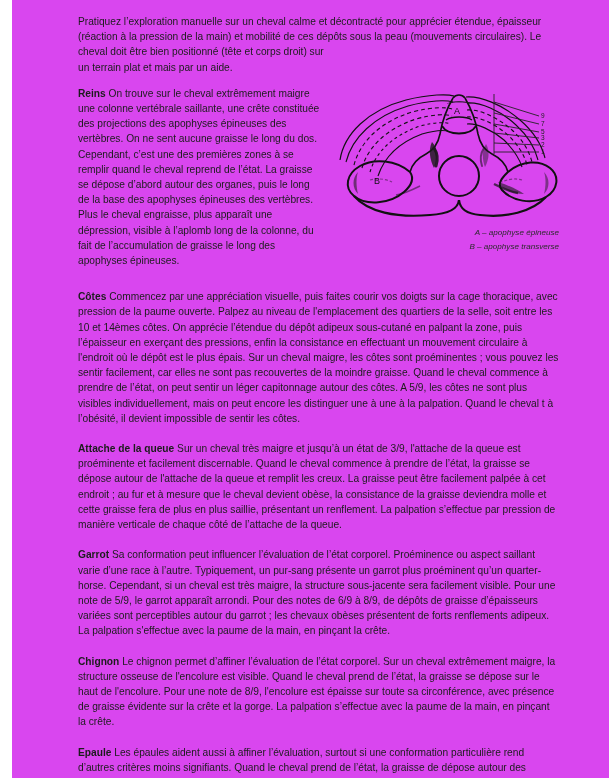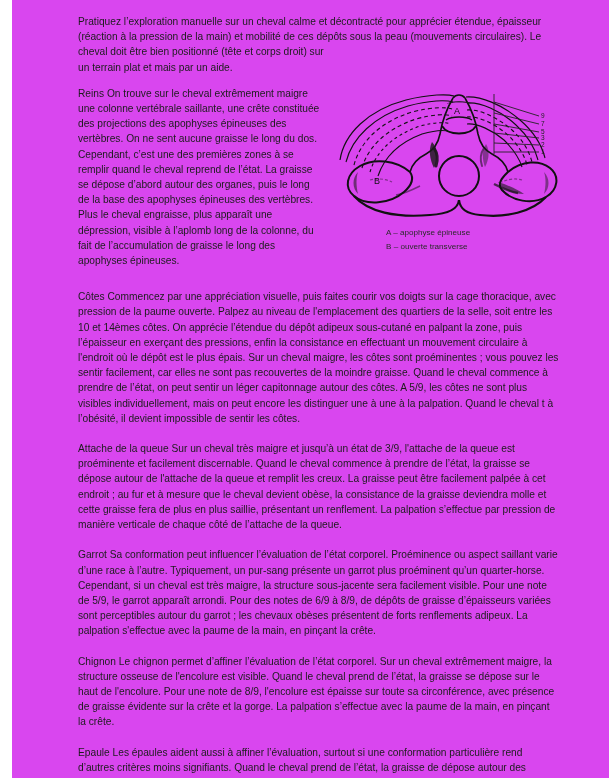--- a/index.html
+++ b/index.html
@@ -25,21 +25,21 @@
     margin-left: 12px;
   }
   p.para {
     margin: 0 0 11px 0;
     font-size: 10.2px;
     line-height: 15.2px;
     text-align: left;
     color: #1c1c1c;
   }
   p.para .lead {
-    font-weight: normal;
+    font-weight: bold;
   }
   .para-intro {
     margin-bottom: 16px;
   }
   
   .reins-wrap {
     position: relative;
   }
   .figure {
     float: right;
@@ -48,22 +48,24 @@
   }
   .figure svg {
     display: block;
     width: 225px;
     height: 130px;
   }
   .figure-legend {
     margin-top: 8px;
     padding-left: 52px;
     font-size: 8.1px;
+    font-style: italic;
     line-height: 14px;
     color: #2a2a2a;
+    text-align: right;
   }
   .figure-legend div {
     white-space: nowrap;
   }
   .para-reins {
     margin-bottom: 0;
   }
   .clearfix::after {
     content: "";
     display: block;
@@ -154,21 +156,21 @@
           <text x="207" y="59">2</text>
           <text x="207" y="66">1</text>
         </g>
 
         <text x="120" y="26" font-family="Liberation Sans, sans-serif" font-size="9" fill="#111">A</text>
         <text x="40" y="96" font-family="Liberation Sans, sans-serif" font-size="9" fill="#111">B</text>
       </svg>
 
       <div class="figure-legend">
         <div>A – apophyse épineuse</div>
-        <div>B – ouverte transverse</div>
+        <div>B – apophyse transverse</div>
       </div>
     </div>
 
     <p class="para para-reins"><span class="lead">Reins</span> <span>On trouve sur le cheval extrêmement maigre une colonne vertébrale saillante, une crête constituée des projections des apophyses épineuses des vertèbres. On ne sent aucune graisse le long du dos. Cependant, c’est une des premières zones à se remplir quand le cheval reprend de l’état. La graisse se dépose d’abord autour des organes, puis le long de la base des apophyses épineuses des vertèbres. Plus le cheval engraisse, plus apparaît une dépression, visible à l’aplomb long de la colonne, du fait de l’accumulation de graisse le long des apophyses épineuses.</span></p>
 
   </div>
 
   <div class="gap-after-reins"></div>
 
   <p class="para"><span class="lead">Côtes</span> <span>Commencez par une appréciation visuelle, puis faites courir vos doigts sur la cage thoracique, avec pression de la paume ouverte. Palpez au niveau de l'emplacement des quartiers de la selle, soit entre les 10 et 14èmes côtes. On apprécie l’étendue du dépôt adipeux sous-cutané en palpant la zone, puis l’épaisseur en exerçant des pressions, enfin la consistance en effectuant un mouvement circulaire à l'endroit où le dépôt est le plus épais. Sur un cheval maigre, les côtes sont proéminentes ; vous pouvez les sentir facilement, car elles ne sont pas recouvertes de la moindre graisse. Quand le cheval commence à prendre de l’état, on peut sentir un léger capitonnage autour des côtes. A 5/9, les côtes ne sont plus visibles individuellement, mais on peut encore les distinguer une à une à la palpation. Quand le cheval t à l’obésité, il devient impossible de sentir les côtes.</span></p>

